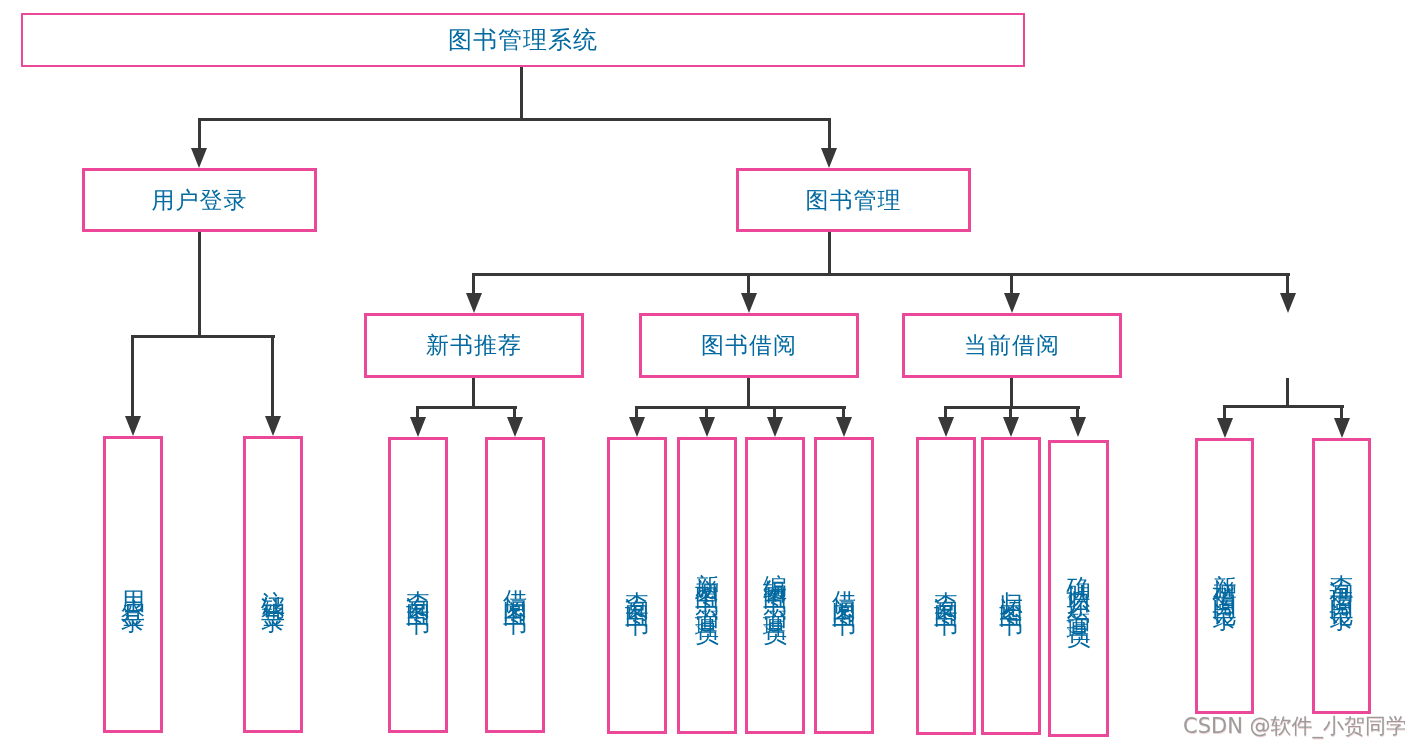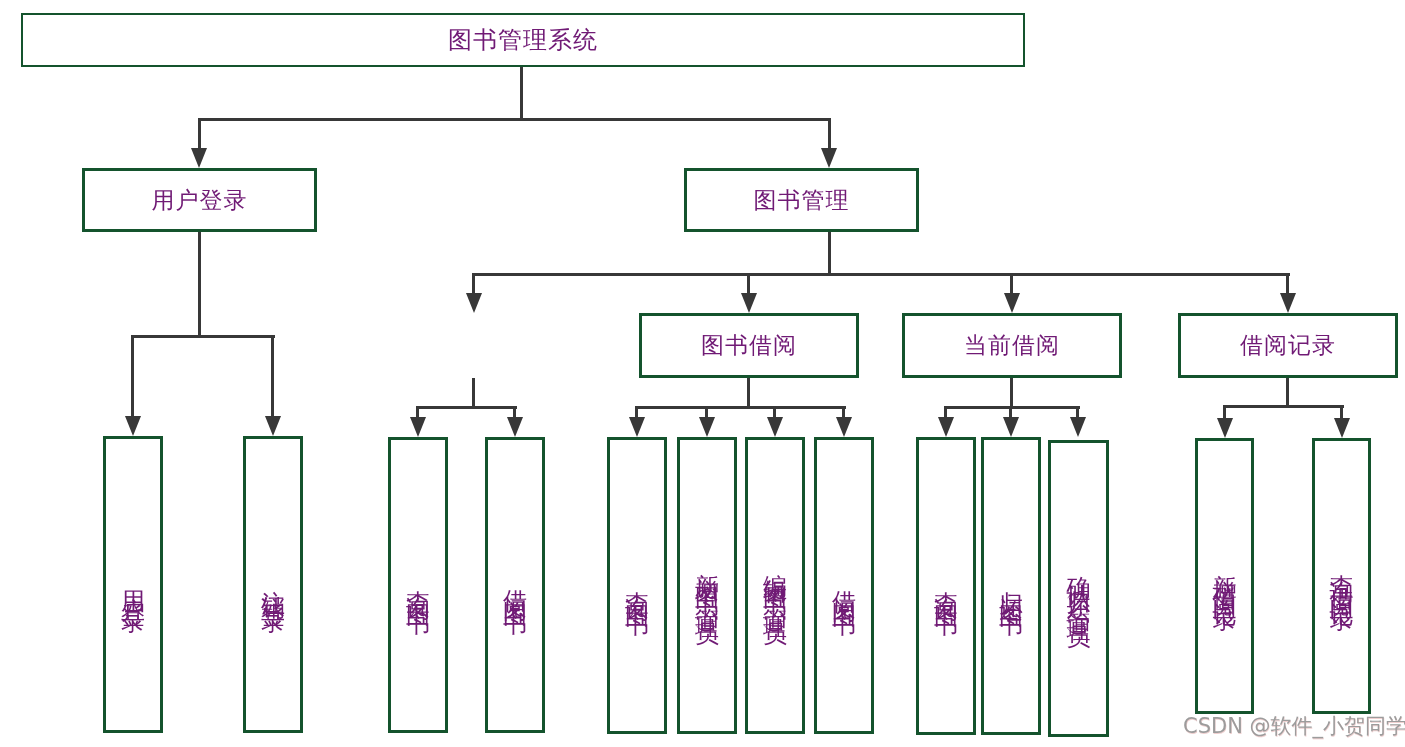--- a/index.html
+++ b/index.html
@@ -6,24 +6,24 @@
   #canvas{
     position:relative;
     width:1405px;height:747px;
     background:#ffffff;
     font-family:"DejaVu Sans","Liberation Sans",sans-serif;
     overflow:hidden;
   }
   .box{
     position:absolute;
     box-sizing:border-box;
-    border:3px solid #14532d;
+    border:3px solid #ec4899;
     background:#ffffff;
     display:flex;align-items:center;justify-content:center;
-    color:#701a75;
+    color:#0369a1;
     text-align:center;
   }
   .hbox{font-size:23px;letter-spacing:1px;}
   .rootbox{border-width:2px;font-size:24px;}
   .vbox{font-size:24px;}
   .vbox .vtext{
     writing-mode:vertical-rl;
     text-orientation:mixed;
     letter-spacing:7px;
     line-height:1;
@@ -59,21 +59,21 @@
   <div class="vl" style="left:520px;top:67px;height:51px;"></div>
   <div class="hl" style="left:198px;top:118px;width:633px;"></div>
   <div class="vl" style="left:198px;top:118px;height:32px;"></div>
   <div class="arr" style="left:191px;top:148px;"></div>
   <div class="vl" style="left:828px;top:118px;height:32px;"></div>
   <div class="arr" style="left:821px;top:148px;"></div>
 
   <div class="box hbox" style="left:82px;top:168px;width:235px;height:64px;">
     <span>用户登录</span>
   </div>
-  <div class="box hbox" style="left:684px;top:168px;width:235px;height:64px;">
+  <div class="box hbox" style="left:736px;top:168px;width:235px;height:64px;">
     <span>图书管理</span>
   </div>
 
   <div class="vl" style="left:198px;top:232px;height:103px;"></div>
   <div class="hl" style="left:131px;top:335px;width:144px;"></div>
   <div class="vl" style="left:131px;top:335px;height:81px;"></div>
   <div class="arr" style="left:125px;top:416px;"></div>
   <div class="vl" style="left:271px;top:335px;height:81px;"></div>
   <div class="arr" style="left:265px;top:416px;"></div>
 
@@ -81,28 +81,28 @@
   <div class="hl" style="left:472px;top:273px;width:818px;"></div>
   <div class="vl" style="left:472px;top:273px;height:20px;"></div>
   <div class="arr" style="left:466px;top:293px;"></div>
   <div class="vl" style="left:747px;top:273px;height:20px;"></div>
   <div class="arr" style="left:741px;top:293px;"></div>
   <div class="vl" style="left:1010px;top:273px;height:20px;"></div>
   <div class="arr" style="left:1004px;top:293px;"></div>
   <div class="vl" style="left:1286px;top:273px;height:20px;"></div>
   <div class="arr" style="left:1280px;top:293px;"></div>
 
+  <div class="box hbox" style="left:364px;top:313px;width:220px;height:65px;">
+    <span>新书推荐</span>
+  </div>
   <div class="box hbox" style="left:902px;top:313px;width:220px;height:65px;">
     <span>当前借阅</span>
   </div>
   <div class="box hbox" style="left:639px;top:313px;width:220px;height:65px;">
     <span>图书借阅</span>
-  </div>
-  <div class="box hbox" style="left:1178px;top:313px;width:220px;height:65px;">
-    <span>借阅记录</span>
   </div>
 
   <div class="vl" style="left:472px;top:378px;height:28px;"></div>
   <div class="hl" style="left:416px;top:406px;width:101px;"></div>
   <div class="vl" style="left:416px;top:406px;height:12px;"></div>
   <div class="arr" style="left:410px;top:417px;"></div>
   <div class="vl" style="left:513px;top:406px;height:12px;"></div>
   <div class="arr" style="left:507px;top:417px;"></div>
 
   <div class="vl" style="left:747px;top:378px;height:28px;"></div>

